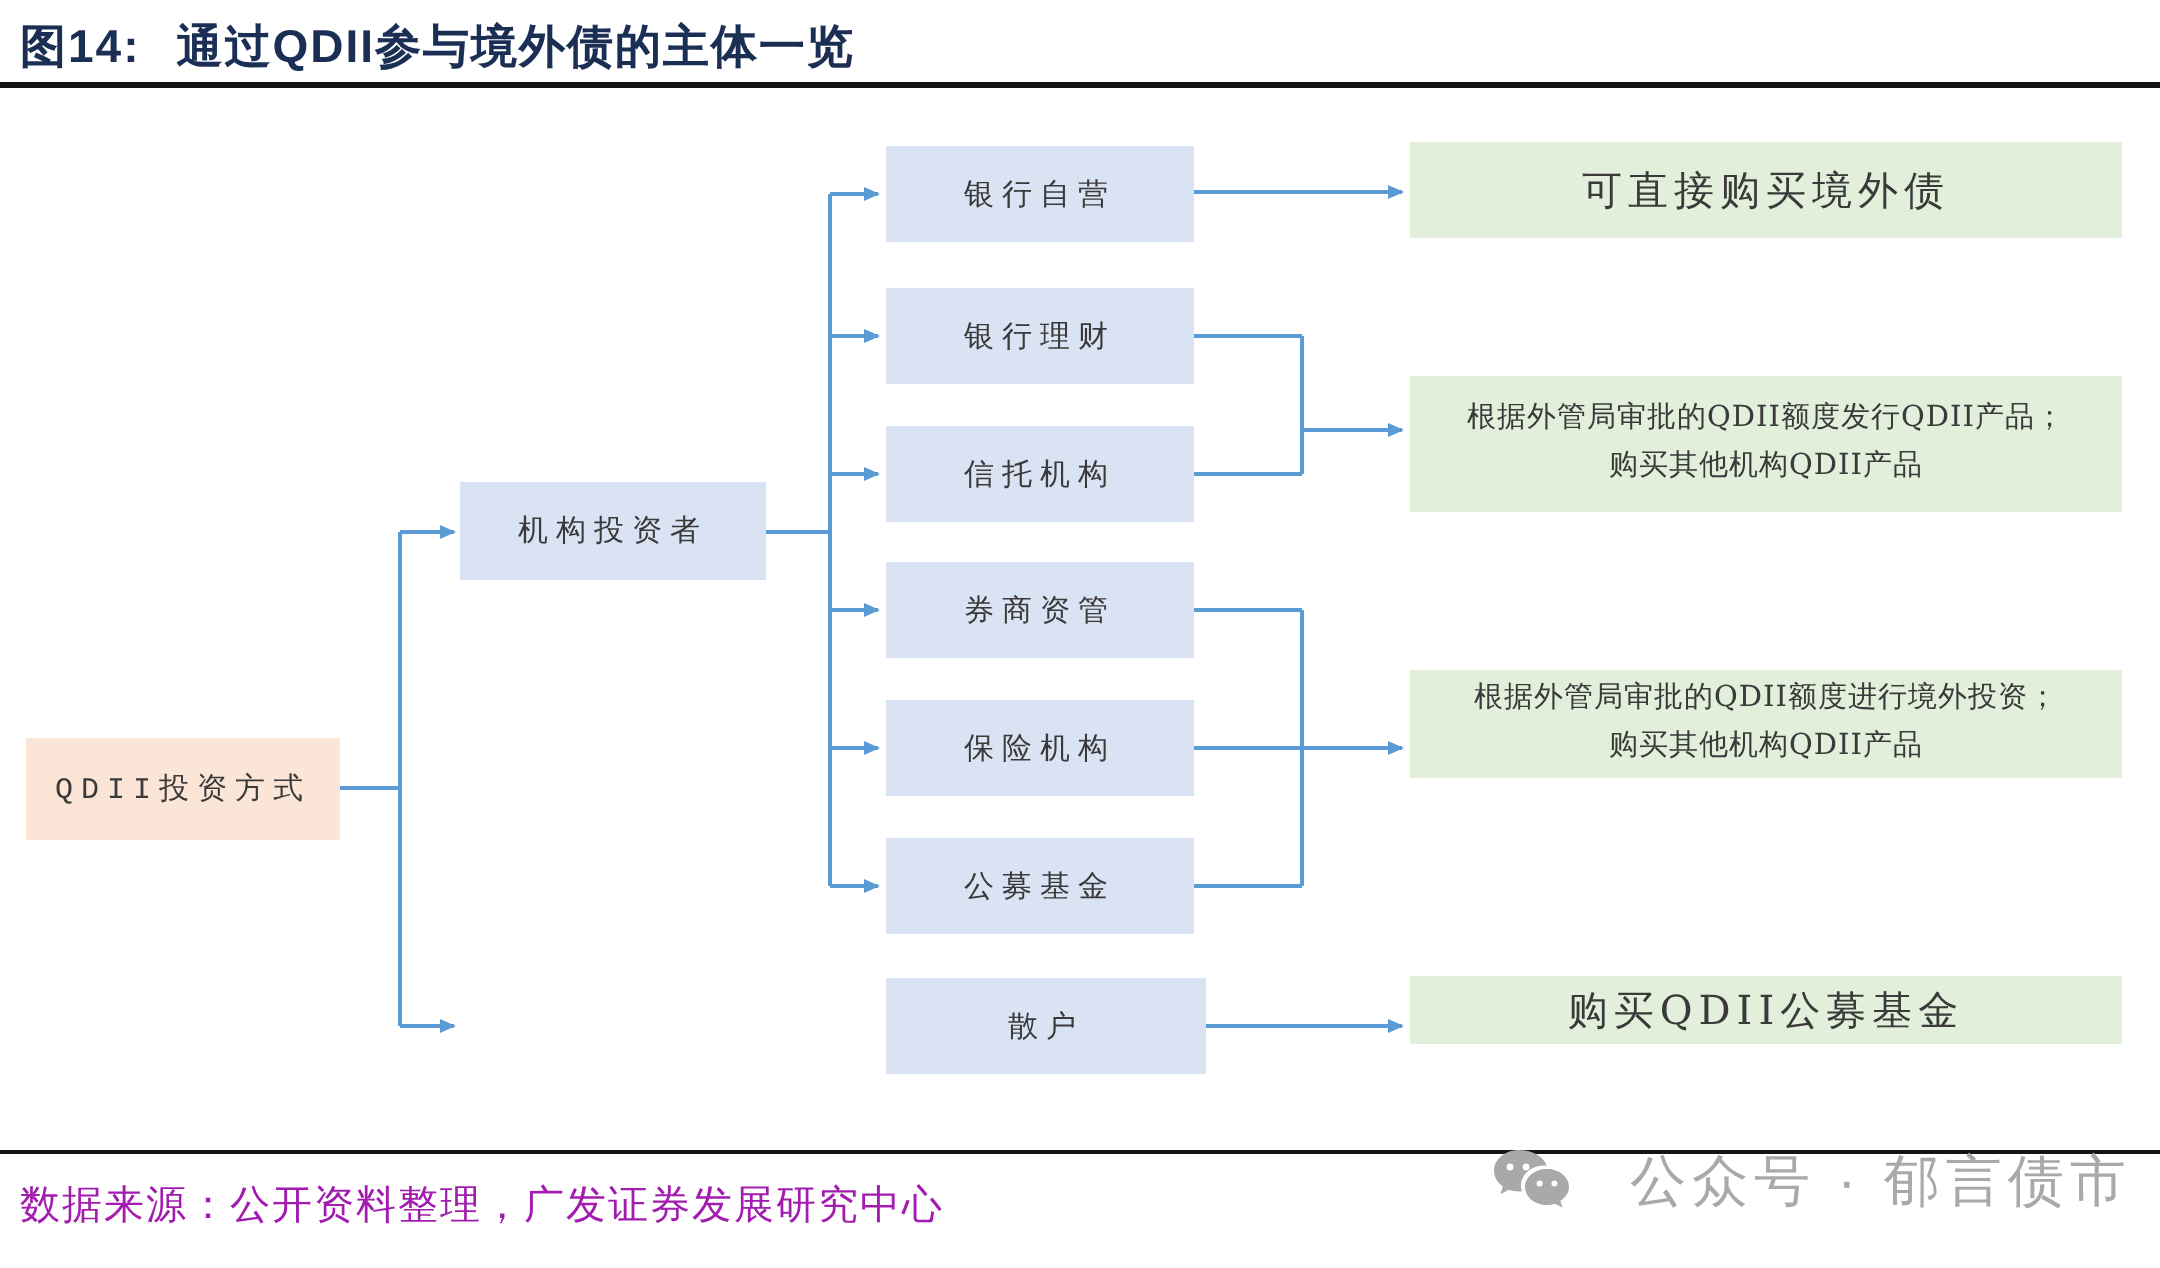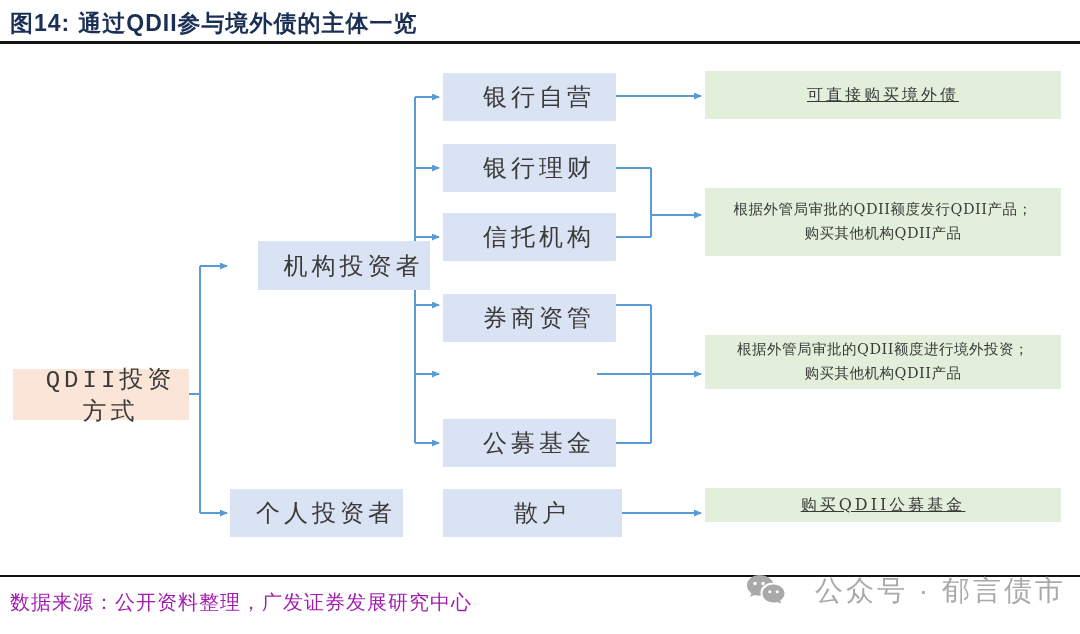--- a/index.html
+++ b/index.html
@@ -9,46 +9,46 @@
     background:#ffffff;
     overflow:hidden;
     font-family:"Liberation Sans",sans-serif;
   }
   
   .title{
     position:absolute;left:10px;top:8px;
     font-size:23px;font-weight:bold;color:#1b2f55;
     letter-spacing:1px;white-space:nowrap;
   }
-  .title .prefix{margin-right:8px;}
+  .title .prefix{margin-right:18px;}
   .rule{position:absolute;left:0;width:1080px;background:#141414;}
   .top-rule{top:41px;height:3px;}
   .bottom-rule{top:575px;height:2px;}
   
   .arrows{position:absolute;left:0;top:0;width:1080px;height:634px;pointer-events:none;}
   
   .box{
     position:absolute;
     display:flex;align-items:center;justify-content:center;
     text-align:center;
     font-family:"DejaVu Serif","Liberation Serif",serif;
     color:#3a3a3a;
   }
   .blue{background:#DAE3F3;}
   .peach{background:#FBE5D6;font-family:Liberation Mono, monospace;}
   .green{background:#E2EFDA;left:705px;width:356px;}
-  .lvl{font-size:24px;letter-spacing:4px;padding-left:19px;}
-  .out-single{font-size:16px;letter-spacing:3px;text-decoration:underline;}
+  .lvl{font-size:15px;letter-spacing:4px;}
+  .out-single{font-size:20px;letter-spacing:3px;}
   .out-double{font-size:14.5px;letter-spacing:0.5px;line-height:1.65;flex-direction:column;}
   #root-box{left:13px;top:369px;width:157px;height:51px;}
-  #inst-box{left:230px;top:241px;width:153px;height:49px;margin-left:28px;}
+  #inst-box{left:230px;top:241px;width:153px;height:49px;}
   #indiv-box{left:230px;top:489px;width:154px;height:48px;}
   .channel{left:443px;width:154px;height:48px;}
   #ch0{top:73px;} #ch1{top:144px;} #ch2{top:213px;}
-  #ch3{top:294px;} #ch4{top:350px;} #ch5{top:419px;}
+  #ch3{top:281px;} #ch4{top:350px;} #ch5{top:419px;}
   #retail-box{left:443px;top:489px;width:160px;height:48px;}
   #g1{top:71px;height:48px;}
   #g2{top:188px;height:68px;}
   #g3{top:335px;height:54px;}
   #g4{top:488px;height:34px;}
   
   .footer{
     position:absolute;left:10px;top:589px;
     font-family:"DejaVu Serif","Liberation Serif",serif;
     font-size:20px;color:#a21caf;letter-spacing:1px;white-space:nowrap;
@@ -101,26 +101,26 @@
       <path d="M597,305 H651 M597,443 H651 M651,305 V443"></path>
       <path d="M597,374 H701" marker-end="url(#arr)"></path>
 
       <path d="M603,513 H701" marker-end="url(#arr)"></path>
     </g>
   </svg>
 
   <div class="box peach lvl" id="root-box">QDII投资方式</div>
 
   <div class="box blue lvl" id="inst-box">机构投资者</div>
-  <div class="box blue lvl" id="indiv-box">个人投资者</div>
 
   <div class="box blue lvl channel" id="ch0">银行自营</div>
   <div class="box blue lvl channel" id="ch2">信托机构</div>
   <div class="box blue lvl channel" id="ch1">银行理财</div>
   <div class="box blue lvl channel" id="ch3">券商资管</div>
+  <div class="box blue lvl channel" id="ch4">保险机构</div>
   <div class="box blue lvl channel" id="ch5">公募基金</div>
 
   <div class="box blue lvl" id="retail-box">散户</div>
 
   <div class="box green out-single" id="g1">可直接购买境外债</div>
   <div class="box green out-double" id="g2">
     <span>根据外管局审批的QDII额度发行QDII产品；</span>
     <span>购买其他机构QDII产品</span>
   </div>
   <div class="box green out-double" id="g3">

